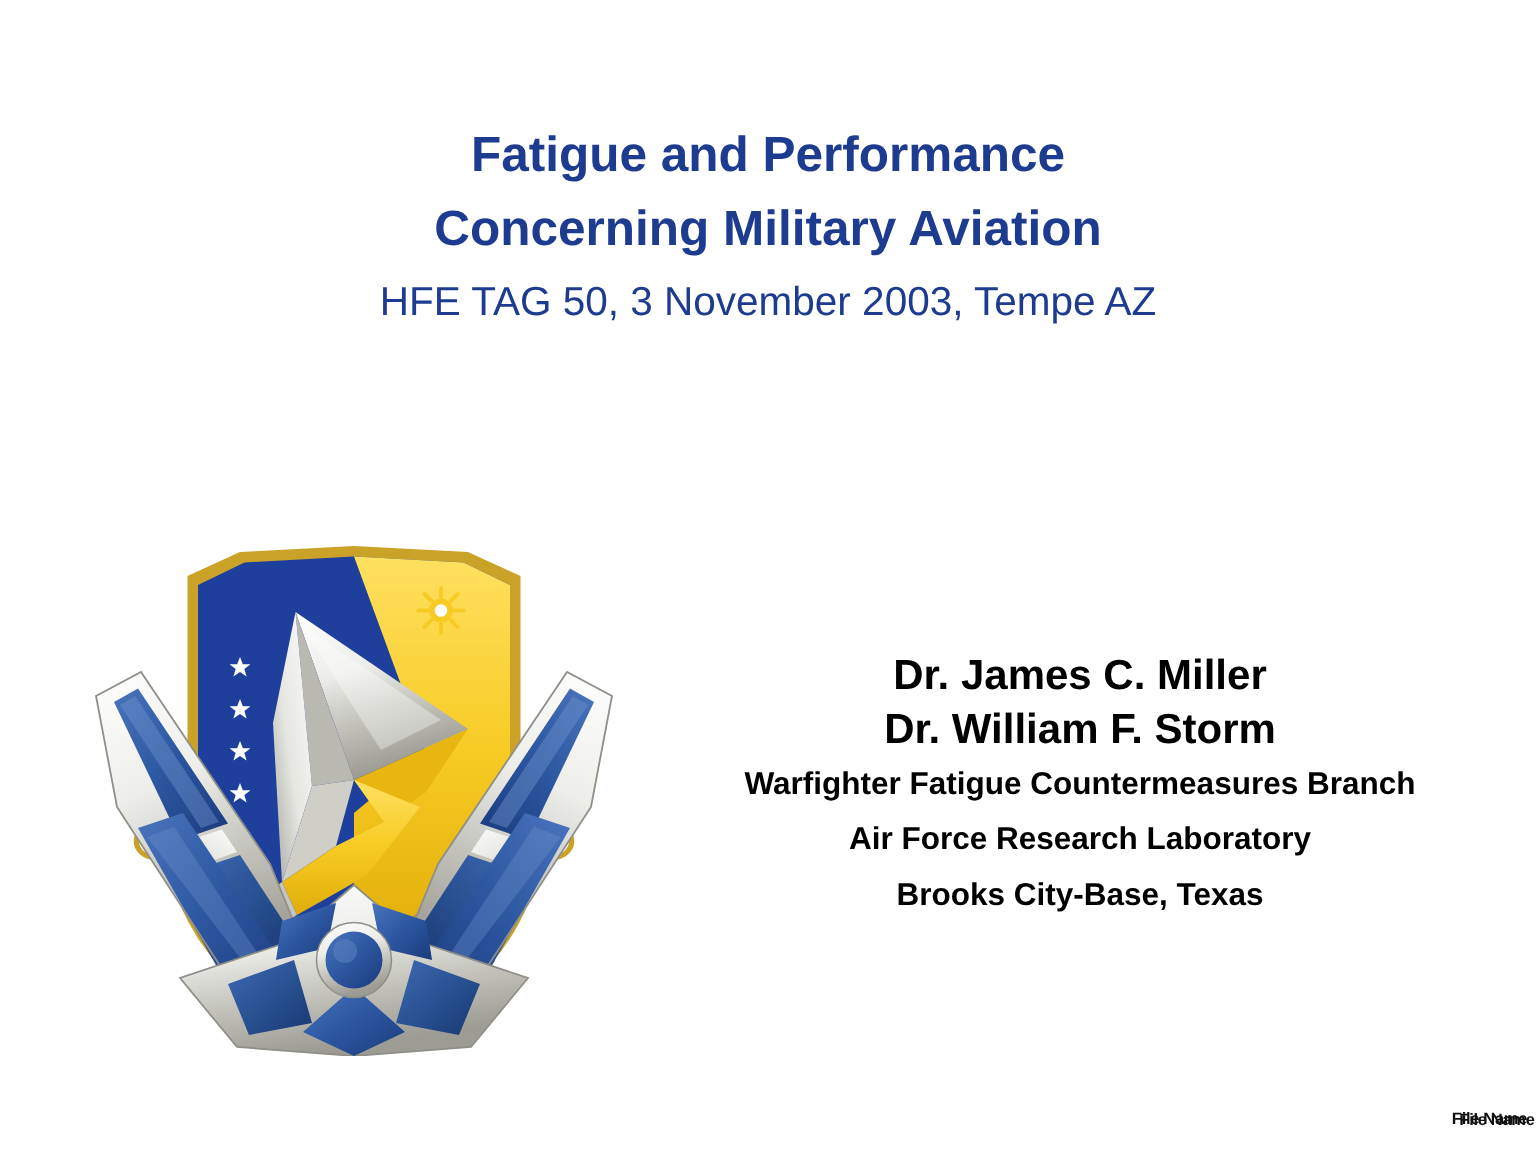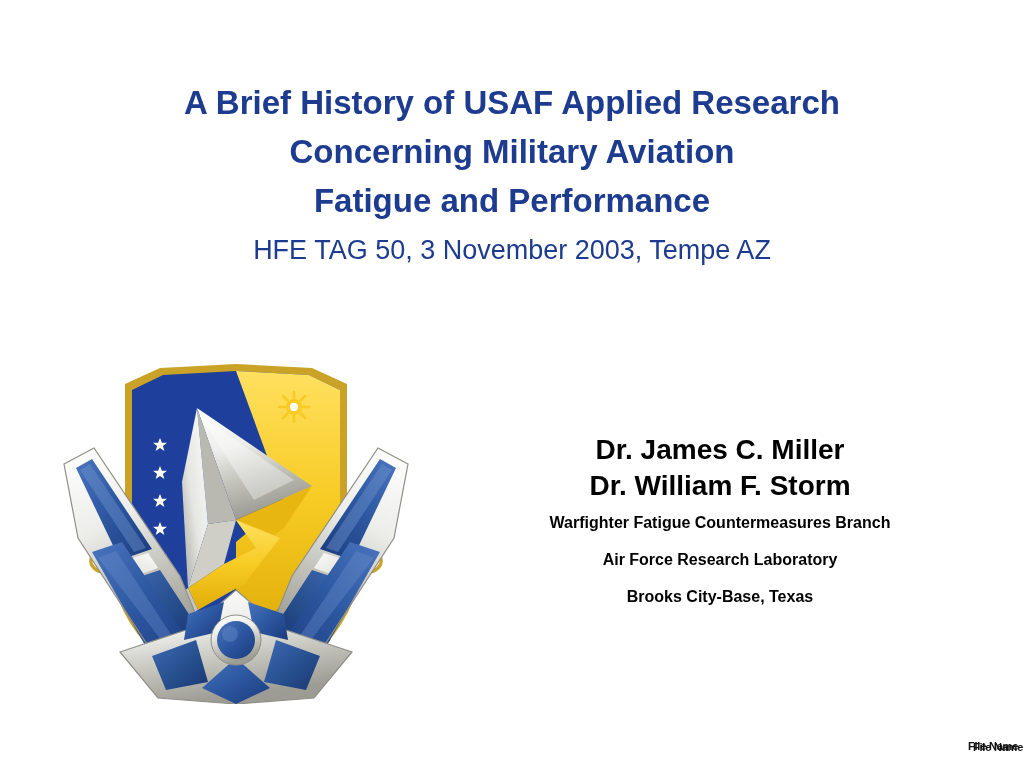--- a/index.html
+++ b/index.html
@@ -48,21 +48,21 @@
     color:#000000;
   }
   .author-name {
     font-weight:bold;
     font-size:28px;
     line-height:36px;
     white-space:nowrap;
   }
   .affiliation {
     font-weight:bold;
-    font-size:16px;
+    font-size:21px;
     line-height:37px;
     white-space:nowrap;
   }
 
   
   #footer {
     position:absolute;
     left:928px; top:740px;
     width:130px;
     height:20px;
@@ -87,23 +87,22 @@
     width:376px; height:352px;
   }
   #logo-group svg { display:block; width:100%; height:100%; }
 </style>
 </head>
 <body>
 
 <div id="slide">
 
   <div id="title-block">
-    <div class="title-line">A Brief History of USAF Applied Research</div>
+    <div class="title-line">Fatigue and Performance</div>
     <div class="title-line">Concerning Military Aviation</div>
-    <div class="title-line">Fatigue and Performance</div>
     <div id="subtitle-line">HFE TAG 50, 3 November 2003, Tempe AZ</div>
   </div>
 
   <div id="author-block">
     <div class="author-name">Dr. James C. Miller</div>
     <div class="author-name">Dr. William F. Storm</div>
     <div class="affiliation">Warfighter Fatigue Countermeasures Branch</div>
     <div class="affiliation">Air Force Research Laboratory</div>
     <div class="affiliation">Brooks City-Base, Texas</div>
   </div>

